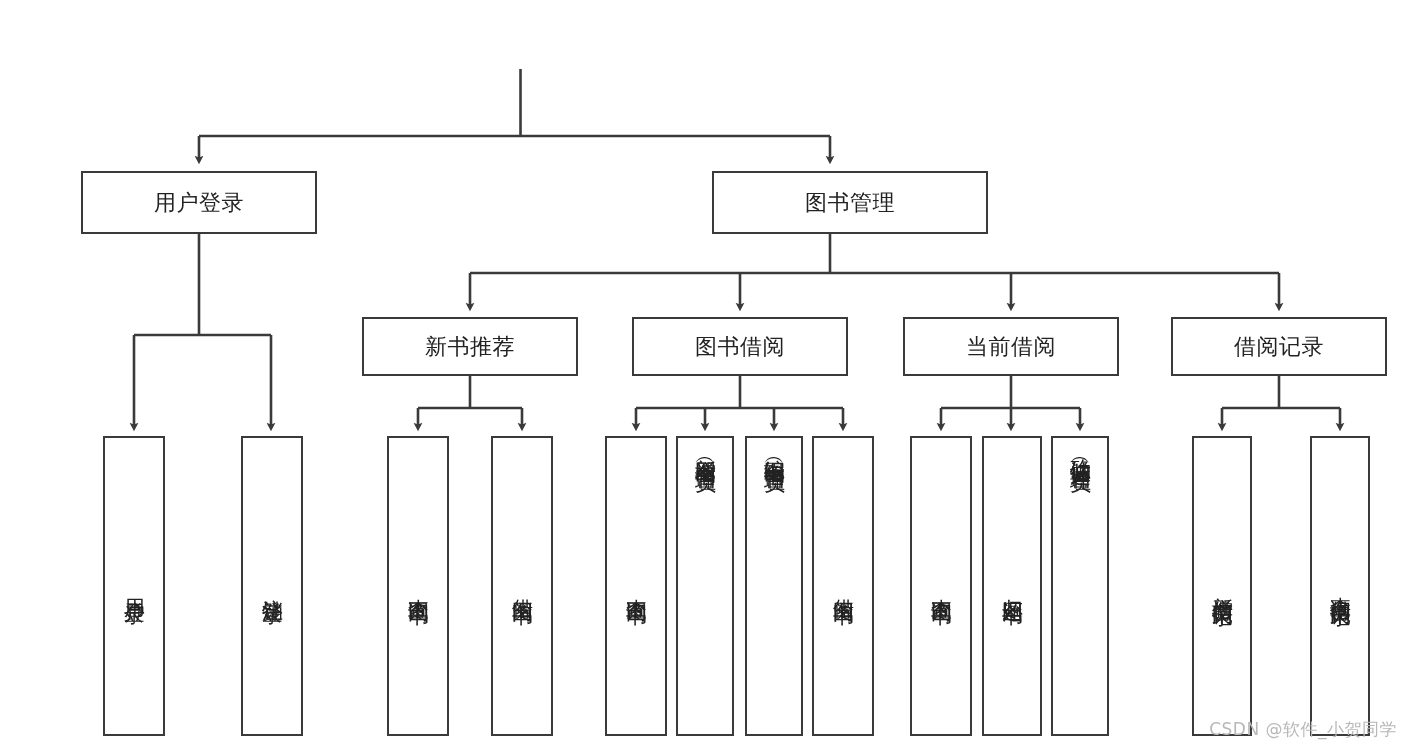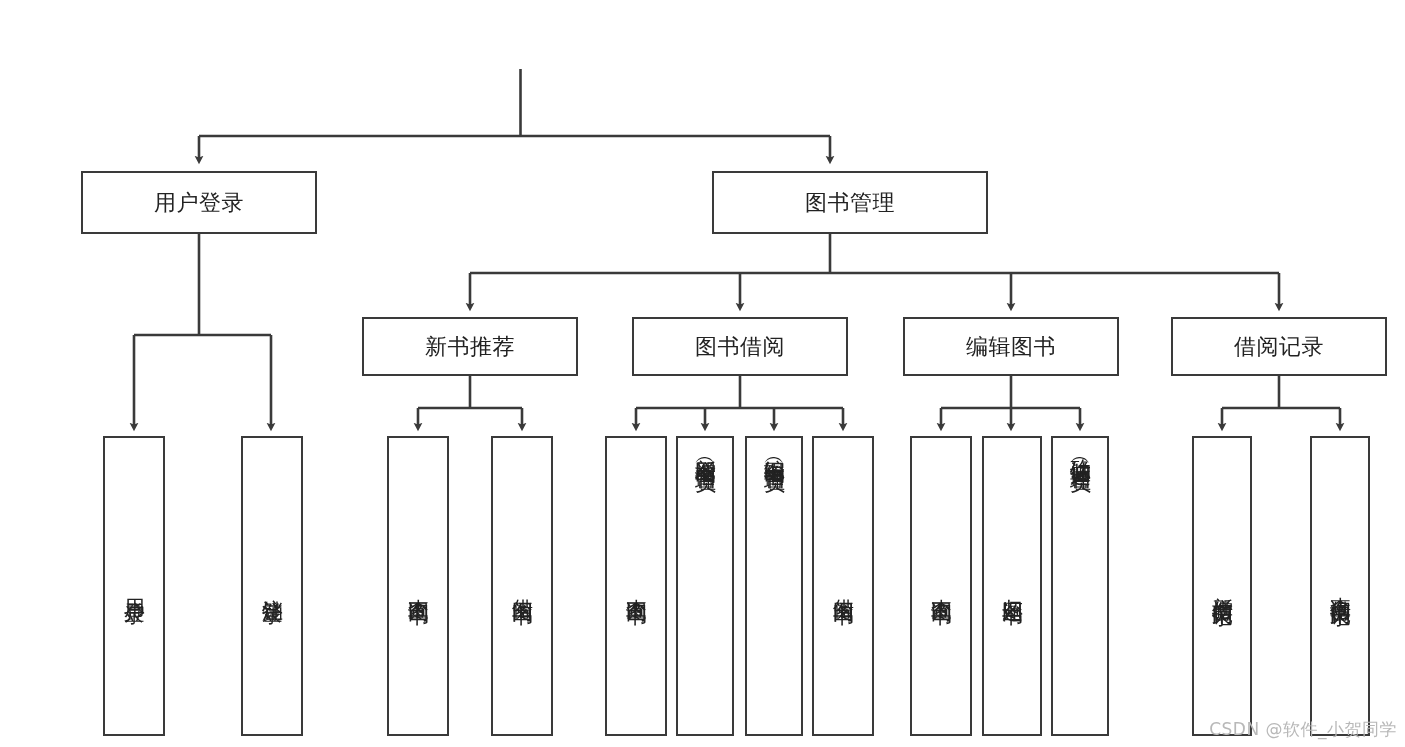--- a/index.html
+++ b/index.html
@@ -138,21 +138,21 @@
     <span class="label">图书管理</span>
   </div>
 
   <div class="node horiz" style="left:362px; top:317px; width:216px; height:59px;">
     <span class="label">新书推荐</span>
   </div>
   <div class="node horiz" style="left:632px; top:317px; width:216px; height:59px;">
     <span class="label">图书借阅</span>
   </div>
   <div class="node horiz" style="left:903px; top:317px; width:216px; height:59px;">
-    <span class="label">编辑图书</span>
+    <span class="label">当前借阅</span>
   </div>
   <div class="node horiz" style="left:1171px; top:317px; width:216px; height:59px;">
     <span class="label">借阅记录</span>
   </div>
 
   <div class="node vert centered" style="left:103px; top:436px; width:62px; height:300px;">
     <span class="label">用户登录</span>
   </div>
   <div class="node vert centered" style="left:241px; top:436px; width:62px; height:300px;">
     <span class="label">注销登录</span>

